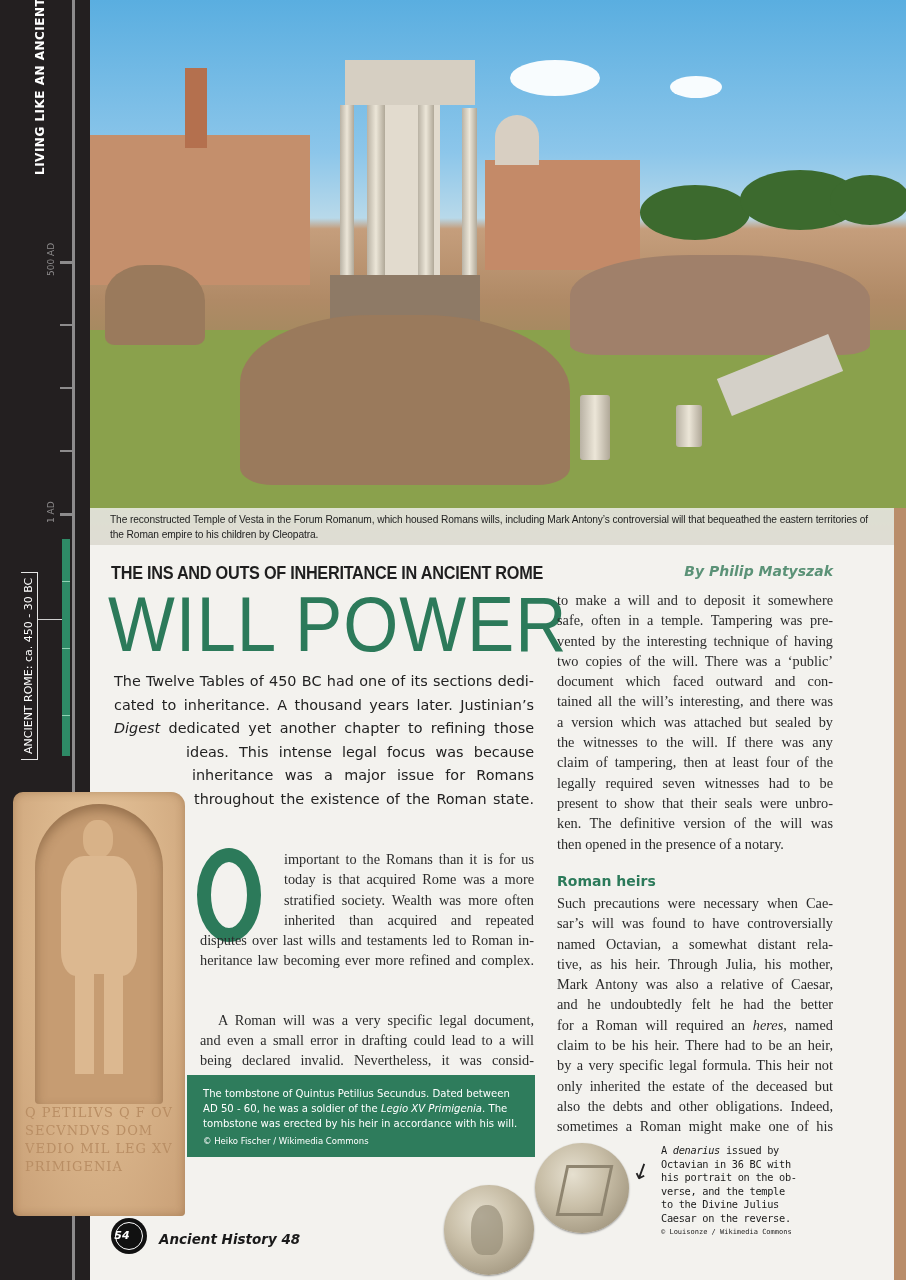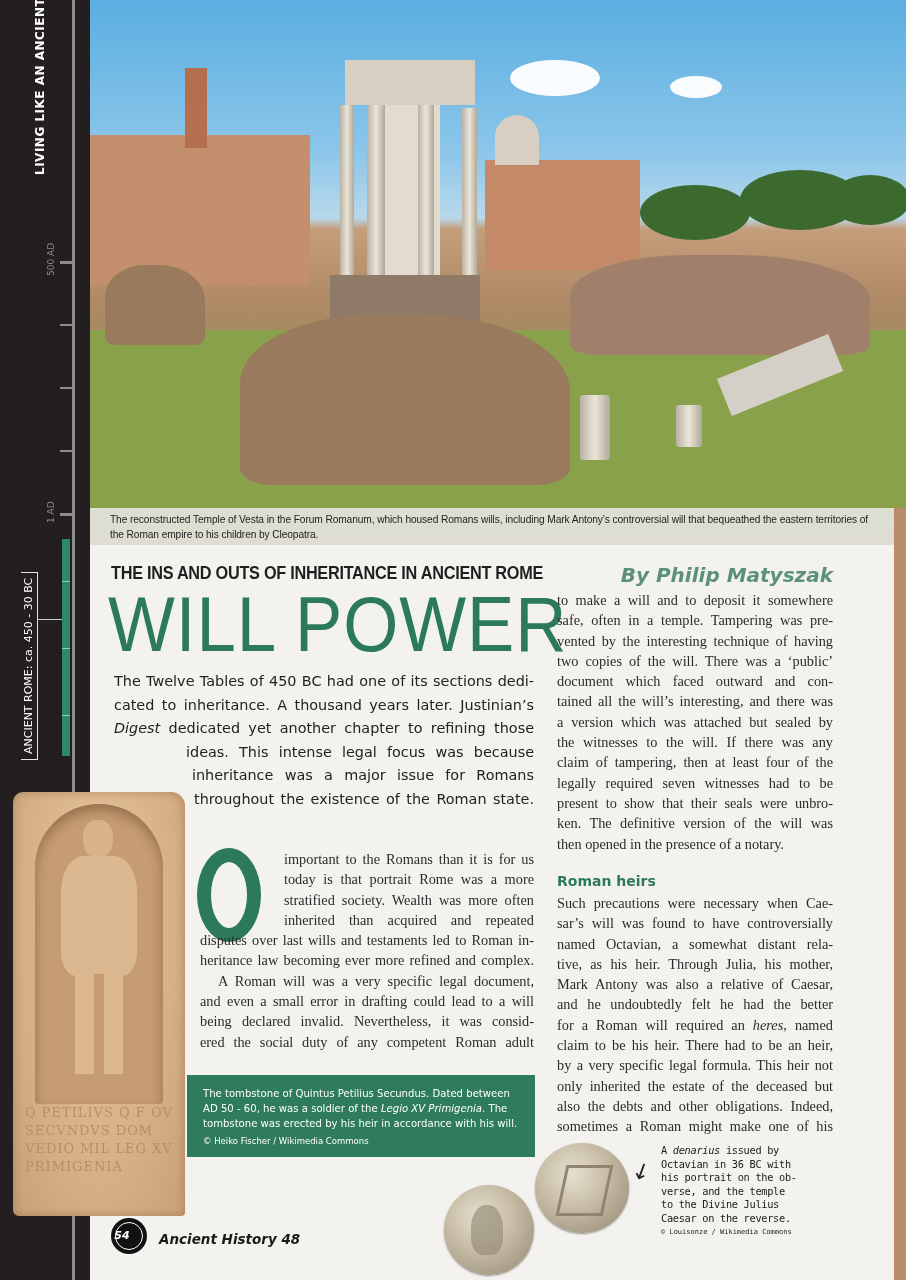--- a/index.html
+++ b/index.html
@@ -24,33 +24,33 @@
   .hero .cloud{position:absolute;background:#fff;border-radius:50%;opacity:.95;}
   .hero .ruin{position:absolute;background:#9a7a5c;border-radius:40% 45% 10% 10%;}
   .hero .grass{position:absolute;background:#8aa14c;}
   .hero .tree{position:absolute;background:#3c6a2e;border-radius:50%;}
   .caption-band{position:absolute;left:90px;top:508px;width:806px;height:37px;background:rgba(236,236,232,0.86);}
   .caption-band p{margin:0;padding:4px 12px 0 20px;font-size:10.2px;line-height:15px;color:#1d1d1d;font-family:"Liberation Sans",sans-serif;letter-spacing:-0.1px;}
   .page-edge{position:absolute;left:894px;top:508px;width:12px;height:772px;background:#b98d6a;}
   
   .kicker{position:absolute;left:111px;top:563px;font-family:"Liberation Sans",sans-serif;font-weight:bold;font-size:17.5px;color:#1f1f1f;letter-spacing:-0.3px;white-space:nowrap;transform:scaleX(0.93);transform-origin:left top;}
   .title{position:absolute;left:108px;top:584px;font-family:"Liberation Sans",sans-serif;font-size:77px;line-height:80px;color:#2c7a5a;letter-spacing:1px;white-space:nowrap;transform:scaleX(0.92);transform-origin:left top;}
-  .byline{position:absolute;right:73px;top:563px;font-family:"DejaVu Sans",sans-serif;font-style:italic;font-weight:bold;font-size:20px;color:#5b9277;}
+  .byline{position:absolute;right:73px;top:563px;font-family:"DejaVu Sans",sans-serif;font-style:italic;font-weight:bold;font-size:14px;color:#5b9277;}
   .standfirst{position:absolute;left:114px;top:670px;width:420px;font-family:"DejaVu Sans",sans-serif;font-size:14.4px;line-height:23.5px;color:#222;text-align:justify;}
   .standfirst .l{display:block;text-align:justify;text-align-last:justify;white-space:nowrap;}
   .standfirst .ind{padding-left:72px;}
   .standfirst .ind2{padding-left:78px;}
   .standfirst .ind3{padding-left:80px;}
   .standfirst i{font-style:italic;}
   .body{font-family:"Liberation Serif",serif;font-size:14.3px;line-height:20.3px;color:#2b2b2b;}
   .body .l{display:block;white-space:nowrap;text-align:justify;text-align-last:justify;}
   .body .last{text-align-last:left;}
   .col1{position:absolute;left:200px;top:849px;width:334px;}
   .col1 .drop-indent{padding-left:84px;}
-  .col1 .par-indent{padding-left:18px;}
+  .col1 .par-indent{padding-left:18px;margin-top:39px;}
   .dropcap{position:absolute;left:197px;top:848px;width:64px;height:94px;border:14px solid #2c7a5a;border-radius:50%;box-sizing:border-box;}
   .col2{position:absolute;left:557px;top:590px;width:276px;}
   .subhead{position:absolute;left:557px;top:873px;font-family:"DejaVu Sans",sans-serif;font-weight:bold;font-size:14px;color:#2c7a5a;}
   .col2b{position:absolute;left:557px;top:893px;width:276px;}
   
   .tomb{position:absolute;left:13px;top:792px;width:172px;height:424px;border-radius:10px 14px 4px 6px;
     background:radial-gradient(ellipse at 50% 30%,#e6c59c 0%,#d9b48a 50%,#c9a077 100%);box-shadow:inset 0 0 10px rgba(120,80,40,.4);}
   .tomb .niche{position:absolute;left:22px;top:12px;width:128px;height:300px;border-radius:64px 64px 4px 4px;background:#c69c72;box-shadow:inset 0 6px 12px rgba(90,60,30,.45);}
   .tomb .head{position:absolute;left:70px;top:28px;width:30px;height:38px;border-radius:45%;background:#d8b288;}
   .tomb .body-fig{position:absolute;left:48px;top:64px;width:76px;height:120px;border-radius:30% 30% 20% 20%;background:#dcb890;}
@@ -140,21 +140,21 @@
   <div class="niche"></div>
   <div class="head"></div>
   <div class="body-fig"></div>
   <div class="legs"></div>
   <div class="inscr">Q PETILIVS Q F OV SECVNDVS DOM VEDIO MIL LEG XV PRIMIGENIA</div>
 </div>
 
 <div class="dropcap"></div>
 <div class="col1 body">
   <span class="l drop-indent">important to the Romans than it is for us</span>
-  <span class="l drop-indent">today is that portrait Rome was a more</span>
+  <span class="l drop-indent">today is that acquired Rome was a more</span>
   <span class="l drop-indent">stratified society. Wealth was more often</span>
   <span class="l drop-indent">inherited than acquired and repeated</span>
   <span class="l">disputes over last wills and testaments led to Roman in-</span>
   <span class="l">heritance law becoming ever more refined and complex.</span>
   <span class="l par-indent">A Roman will was a very specific legal document,</span>
   <span class="l">and even a small error in drafting could lead to a will</span>
   <span class="l">being declared invalid. Nevertheless, it was consid-</span>
   <span class="l">ered the social duty of any competent Roman adult</span>
 </div>
 

